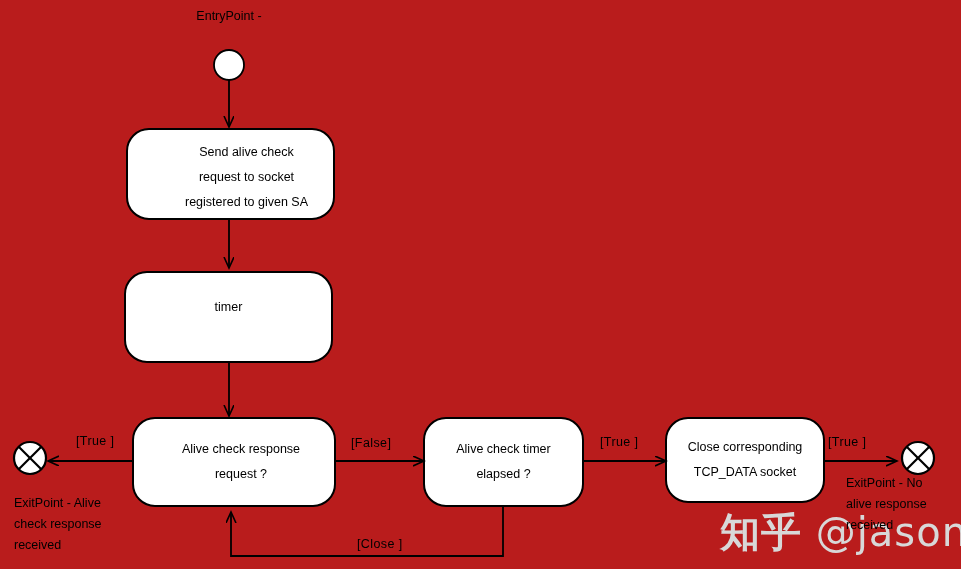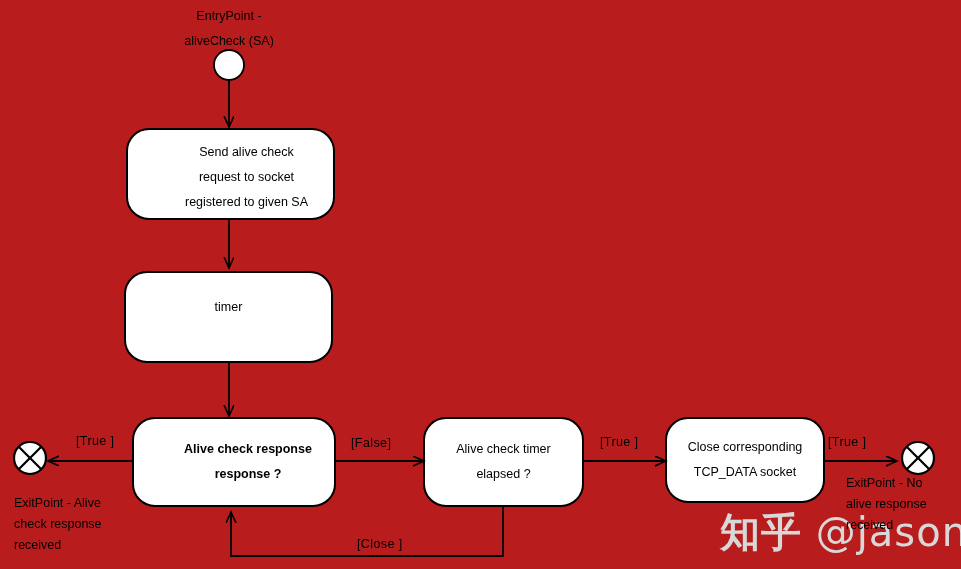--- a/index.html
+++ b/index.html
@@ -124,36 +124,35 @@
 
     <circle cx="918" cy="458" r="16" fill="#ffffff" stroke="#000000" stroke-width="2.2"></circle>
     <line x1="906.7" y1="446.7" x2="929.3" y2="469.3" stroke="#000000" stroke-width="2.2"></line>
     <line x1="929.3" y1="446.7" x2="906.7" y2="469.3" stroke="#000000" stroke-width="2.2"></line>
 
     <polyline points="503,506 503,556 231,556 231,512" fill="none" stroke="#000000" stroke-width="1.8" marker-end="url(#arrowOpen)"></polyline>
   </svg>
 
   <div class="title-label" style="left:149px; top:4px; width:160px;">
     <div>EntryPoint -</div>
-    <div>aliveCheck (SA)</div>
   </div>
 
   <div class="node-label activity-label" style="left:143px; top:140px; width:207px;">
     <div>Send alive check</div>
     <div>request to socket</div>
     <div>registered to given SA</div>
   </div>
 
   <div class="node-label activity-label" style="left:125px; top:295px; width:207px;">
     <div>timer</div>
   </div>
 
-  <div class="node-label activity-label" style="left:138px; top:437px; width:220px;font-weight:bold;">
+  <div class="node-label activity-label" style="left:131px; top:437px; width:220px;">
     <div>Alive check response</div>
-    <div>response ?</div>
+    <div>request ?</div>
   </div>
 
   <div class="node-label activity-label" style="left:424px; top:437px; width:159px;">
     <div>Alive check timer</div>
     <div>elapsed ?</div>
   </div>
 
   <div class="node-label activity-label" style="left:666px; top:435px; width:158px;">
     <div>Close corresponding</div>
     <div>TCP_DATA socket</div>

